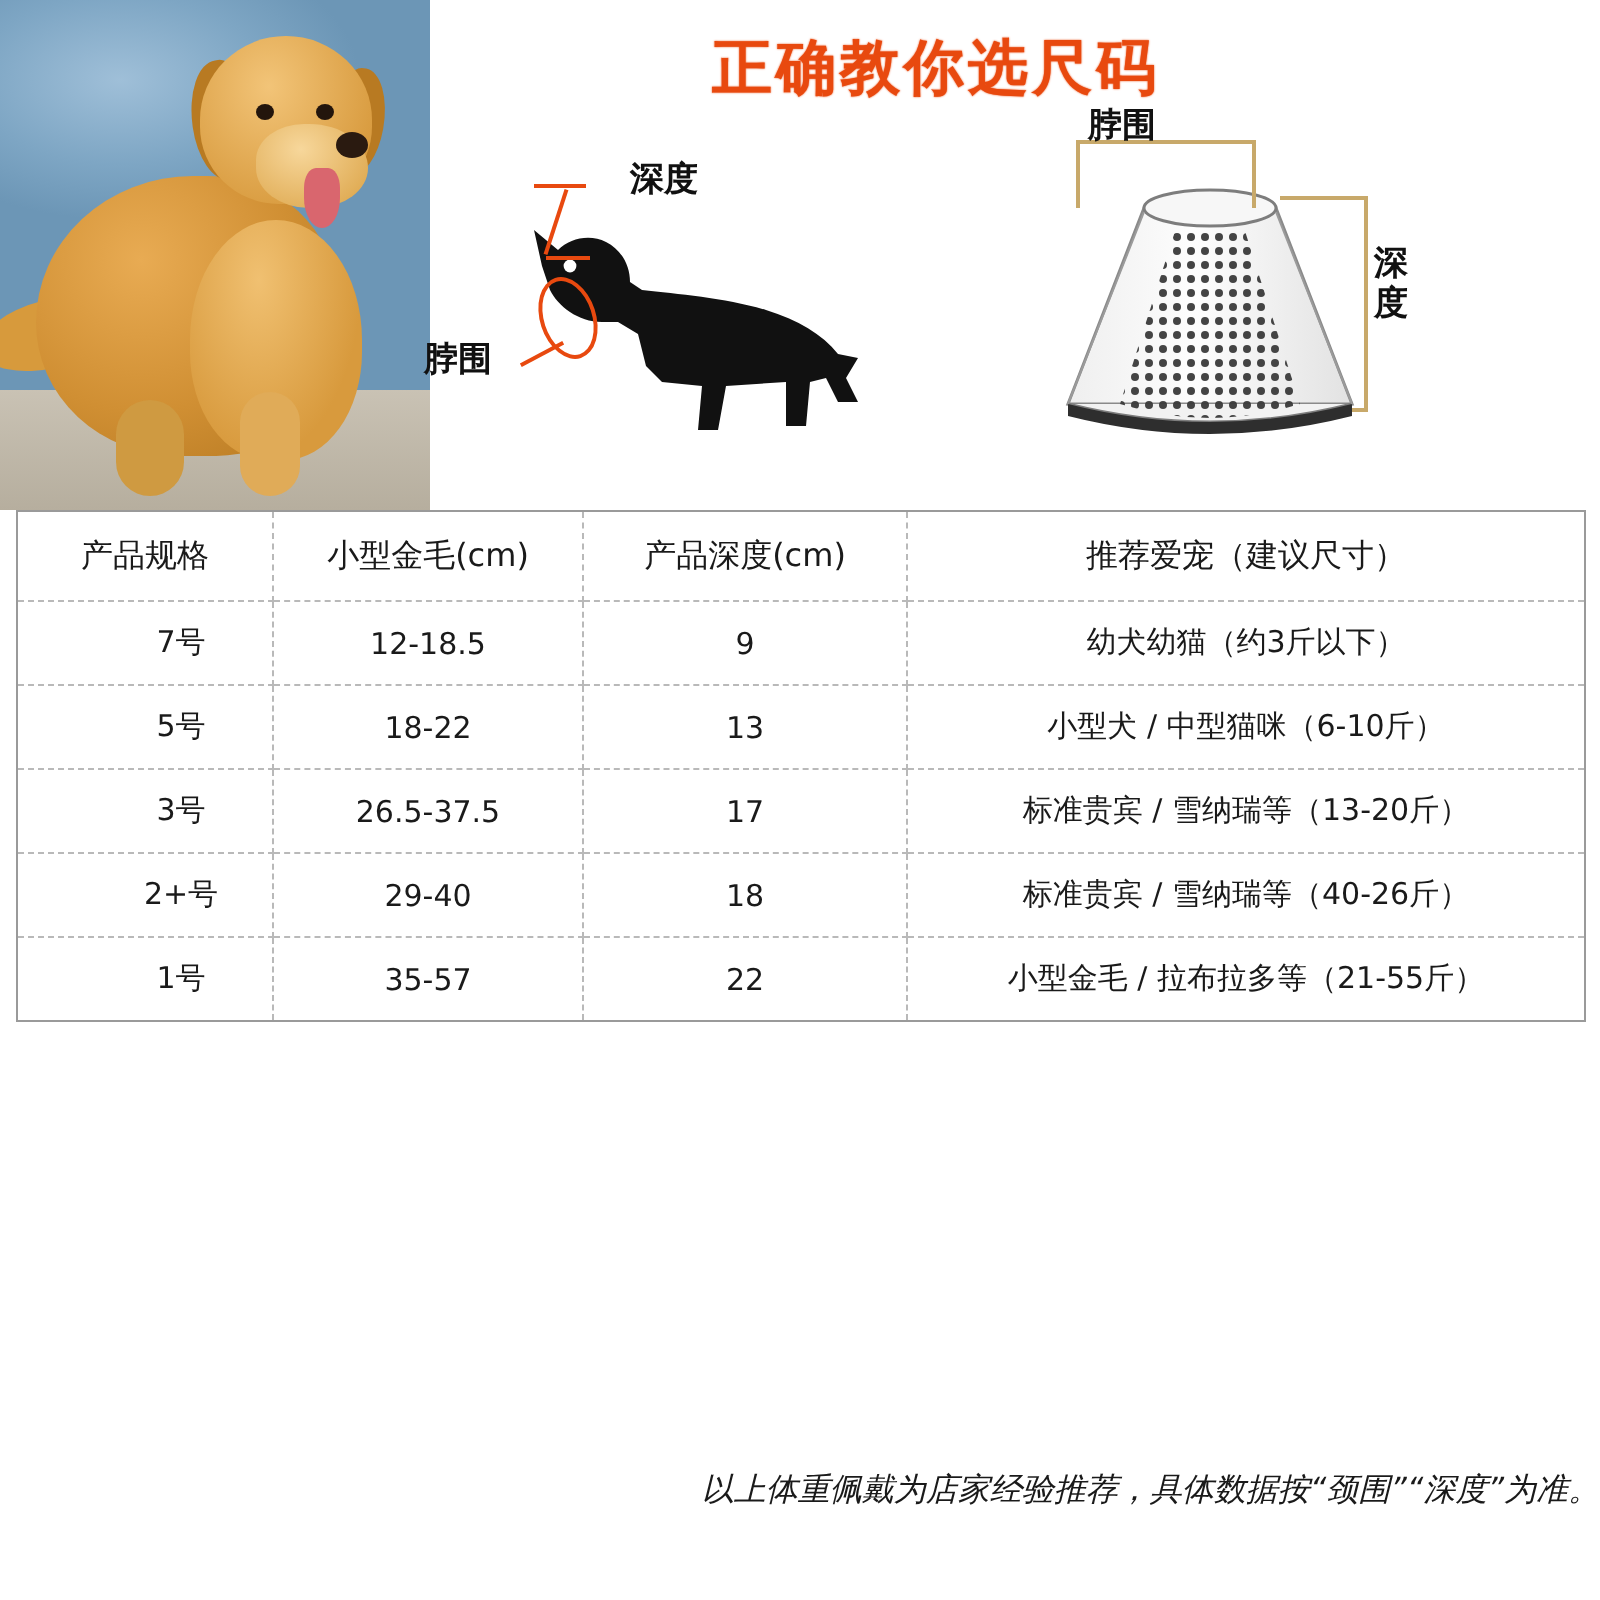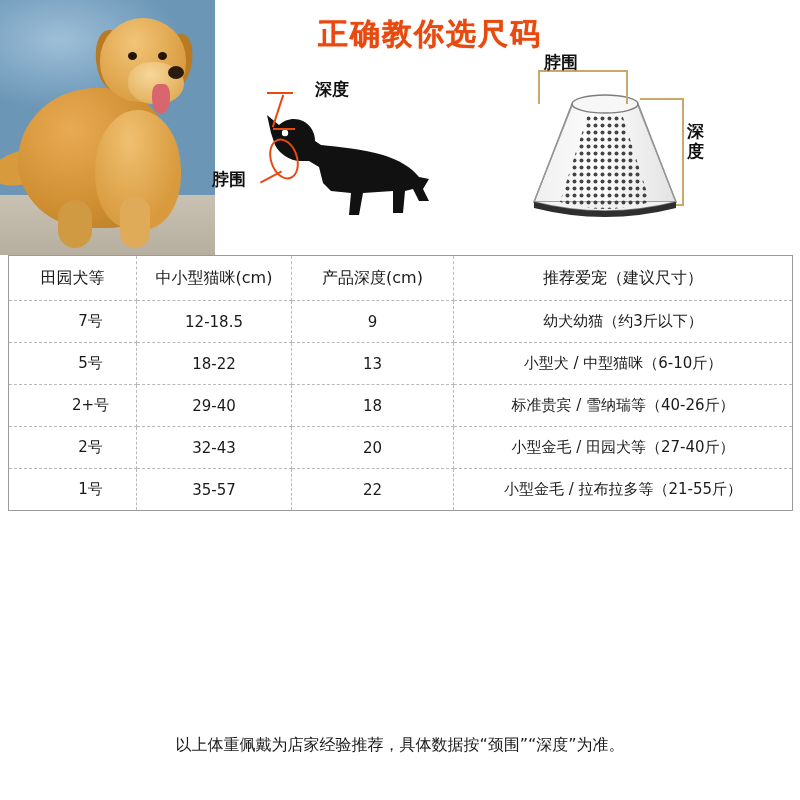--- a/index.html
+++ b/index.html
@@ -72,21 +72,21 @@
     left:58px;top:200px;width:34px;height:48px;border-radius:18px;
     background:#cf9a41;
   }
   .dogph.tail{
     left:-10px;top:150px;width:70px;height:34px;border-radius:50%;
     background:#d79a3c;transform:rotate(-14deg);
   }
 
   
   .banner-title{
-    position:absolute;left:318px;top:14px;width:300px;
+    position:absolute;left:318px;top:14px;width:300px;text-align:center;
     font-size:30px;font-weight:bold;color:#e8490f;letter-spacing:2px;
     text-shadow:0 0 1px #e8490f;
     font-family:"DejaVu Sans","Liberation Sans",sans-serif;
   }
 
   
   .sil-wrap{position:absolute;left:215px;top:60px;width:250px;height:195px;}
   .sil-dog{
     position:absolute;left:28px;top:45px;width:200px;height:120px;
   }
@@ -130,23 +130,24 @@
   tbody td:first-child{border-left:1px solid #9a9a9a;padding-left:40px;}
   tbody td:last-child{border-right:1px solid #9a9a9a;}
   col.c1{width:128px;}
   col.c2{width:155px;}
   col.c3{width:162px;}
   col.c4{width:339px;}
   td.rec{text-align:center;}
 
   
   .footer{
-    position:absolute;left:0;top:735px;width:800px;text-align:center;
+    position:absolute;left:0;top:735px;width:800px;text-align:right;
     font-size:16px;color:#1a1a1a;
     font-family:"DejaVu Sans","Liberation Sans",sans-serif;
+    font-style:italic;
   }
 </style>
 </head>
 <body>
 
 <div class="page">
 
   <div class="banner">
 
     <div class="photo">
@@ -233,52 +234,52 @@
   <div class="table-wrap">
     <table>
       <colgroup>
         <col class="c1">
           <col class="c2">
           <col class="c3">
           <col class="c4">
       </colgroup>
       <thead>
         <tr>
-          <th>田园犬等</th>
-          <th>中小型猫咪(cm)</th>
+          <th>产品规格</th>
+          <th>小型金毛(cm)</th>
           <th>产品深度(cm)</th>
           <th>推荐爱宠（建议尺寸）</th>
         </tr>
       </thead>
       <tbody>
         <tr>
           <td>7号</td>
           <td>12-18.5</td>
           <td>9</td>
           <td class="rec">幼犬幼猫（约3斤以下）</td>
         </tr>
         <tr>
           <td>5号</td>
           <td>18-22</td>
           <td>13</td>
           <td class="rec">小型犬 / 中型猫咪（6-10斤）</td>
         </tr>
         <tr>
+          <td>3号</td>
+          <td>26.5-37.5</td>
+          <td>17</td>
+          <td class="rec">标准贵宾 / 雪纳瑞等（13-20斤）</td>
+        </tr>
+        <tr>
           <td>2+号</td>
           <td>29-40</td>
           <td>18</td>
           <td class="rec">标准贵宾 / 雪纳瑞等（40-26斤）</td>
         </tr>
         <tr>
-          <td>2号</td>
-          <td>32-43</td>
-          <td>20</td>
-          <td class="rec">小型金毛 / 田园犬等（27-40斤）</td>
-        </tr>
-        <tr>
           <td>1号</td>
           <td>35-57</td>
           <td>22</td>
           <td class="rec">小型金毛 / 拉布拉多等（21-55斤）</td>
         </tr>
       </tbody>
     </table>
   </div>
 
   <div class="footer">以上体重佩戴为店家经验推荐，具体数据按“颈围”“深度”为准。</div>

